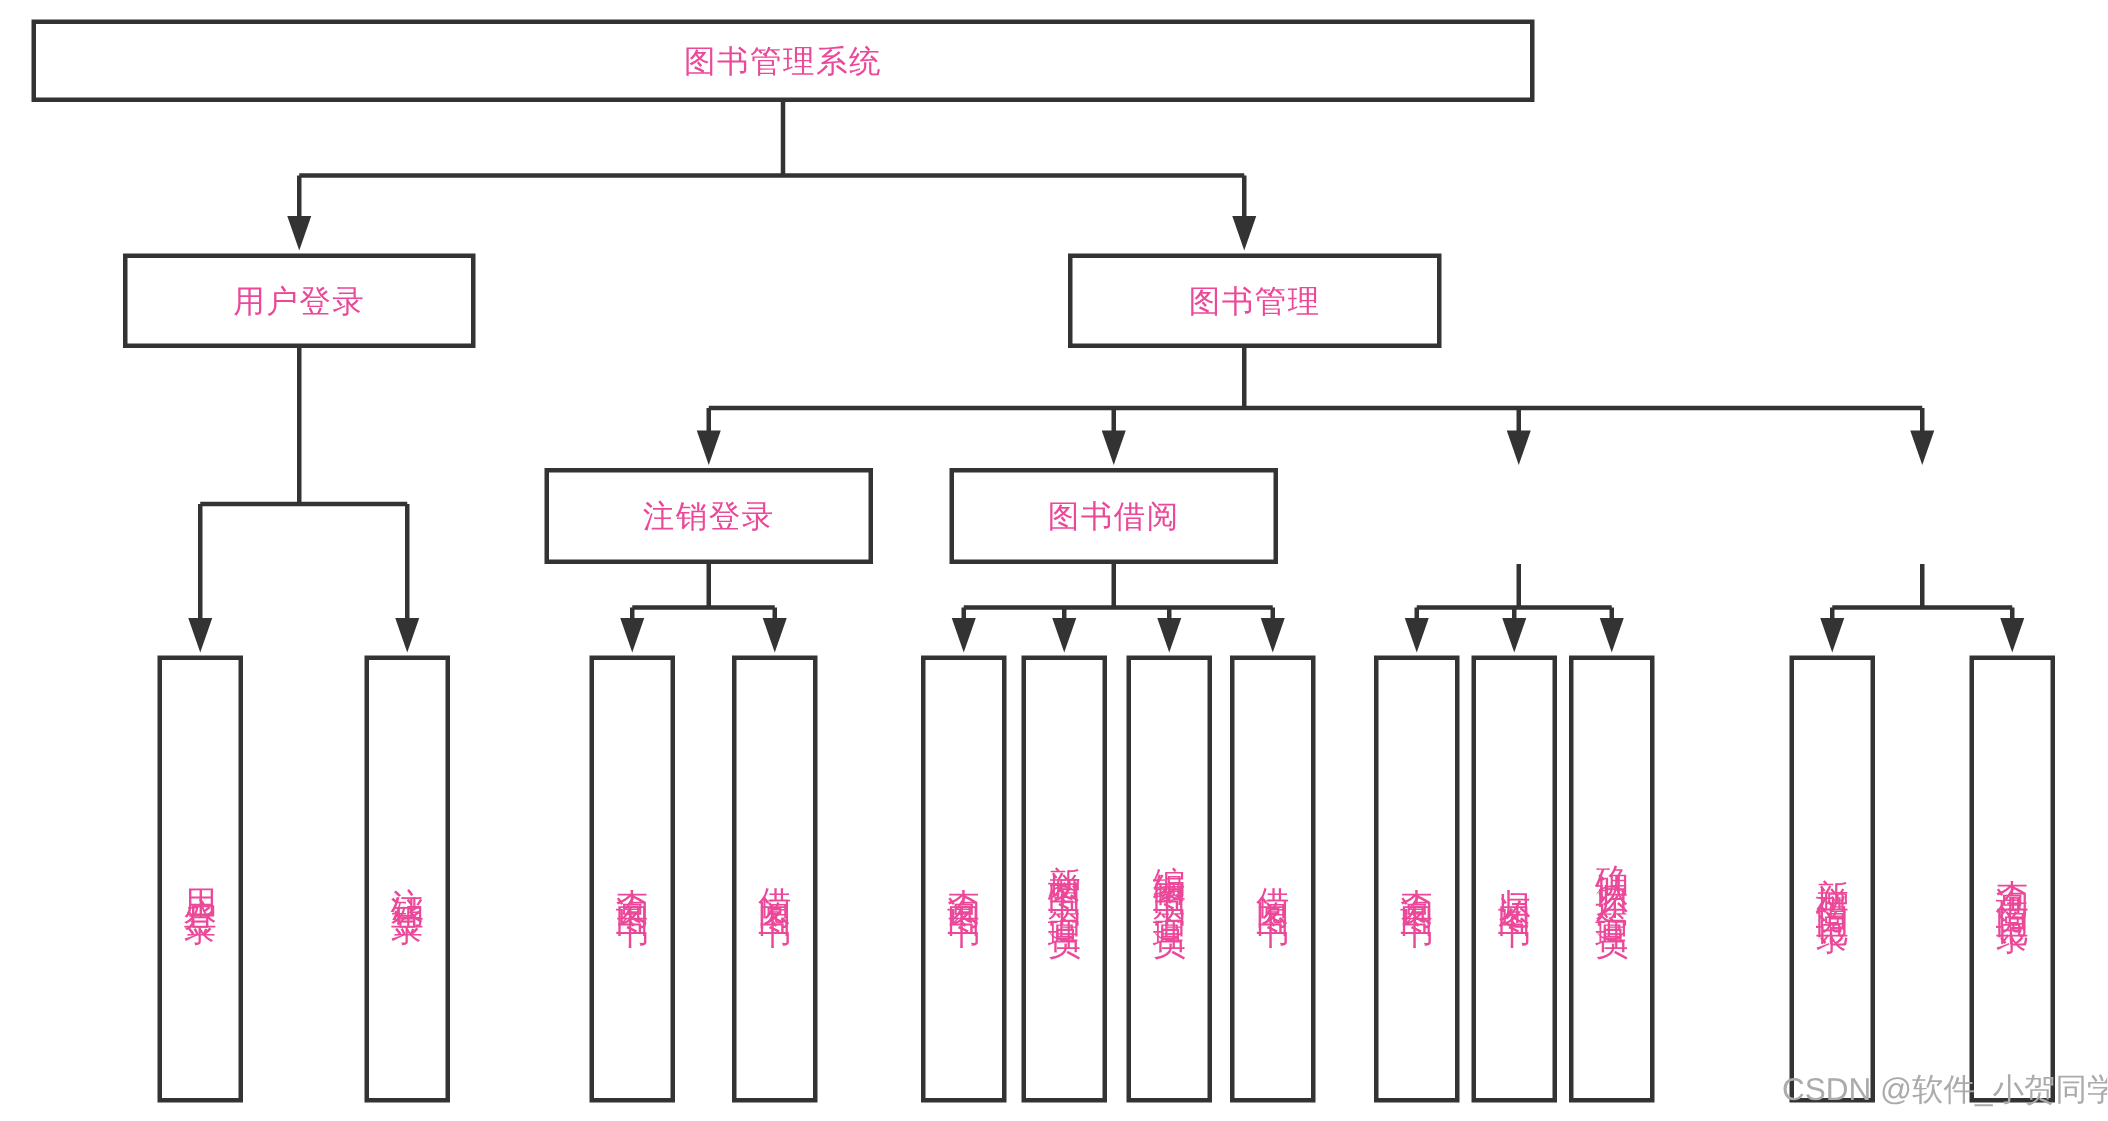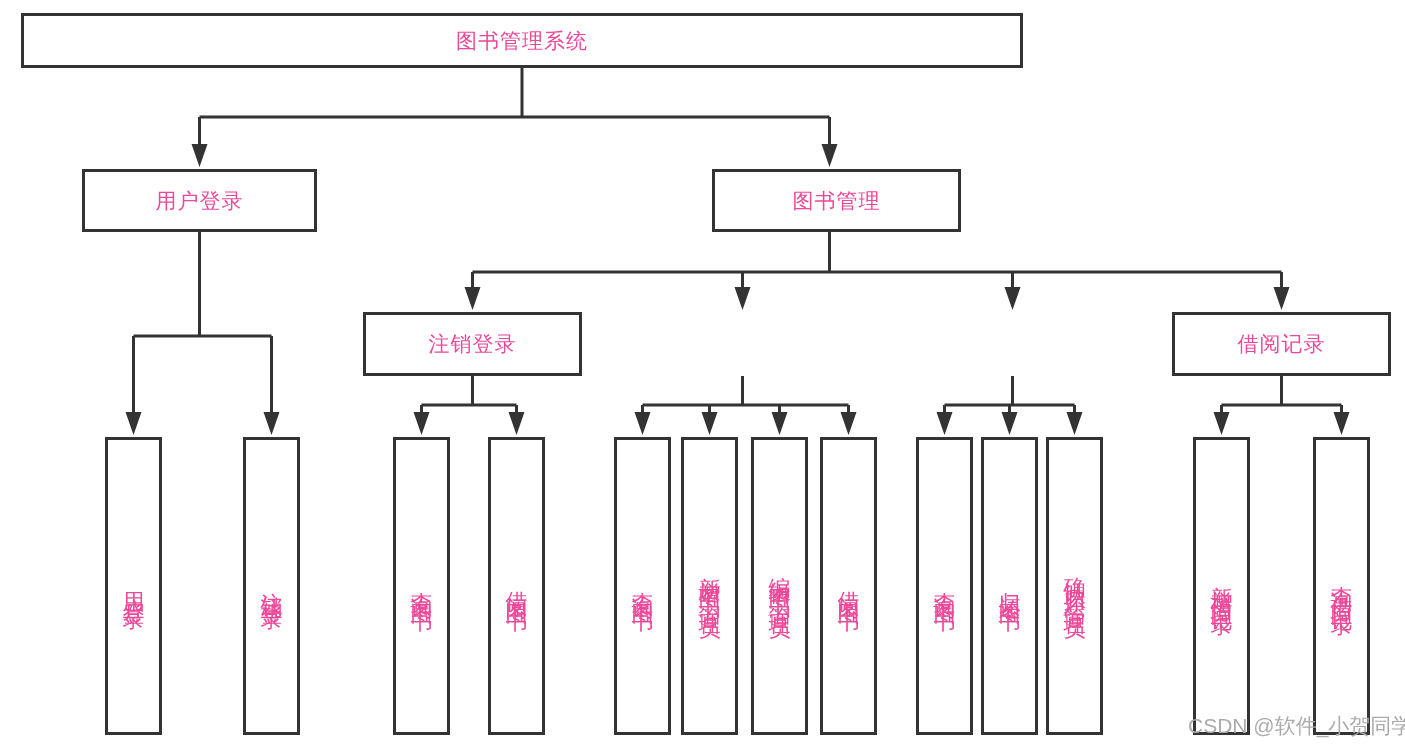--- a/index.html
+++ b/index.html
@@ -136,22 +136,22 @@
   <div class="node h" style="left:82px; top:169px; width:235px; height:63px;">
     <span>用户登录</span>
   </div>
   <div class="node h" style="left:712px; top:169px; width:249px; height:63px;">
     <span>图书管理</span>
   </div>
 
   <div class="node h" style="left:363px; top:312px; width:219px; height:64px;">
     <span>注销登录</span>
   </div>
-  <div class="node h" style="left:1172px; top:312px; width:219px; height:64px;">
-    <span>借阅记录</span>
+  <div class="node h" style="left:633px; top:312px; width:219px; height:64px;">
+    <span>图书借阅</span>
   </div>
 
   <div class="node v" style="left:105px; top:437px; width:57px; height:298px;">
     <span>用户登录</span>
   </div>
   <div class="node v" style="left:243px; top:437px; width:57px; height:298px;">
     <span>注销登录</span>
   </div>
 
   <div class="node v" style="left:393px; top:437px; width:57px; height:298px;">

